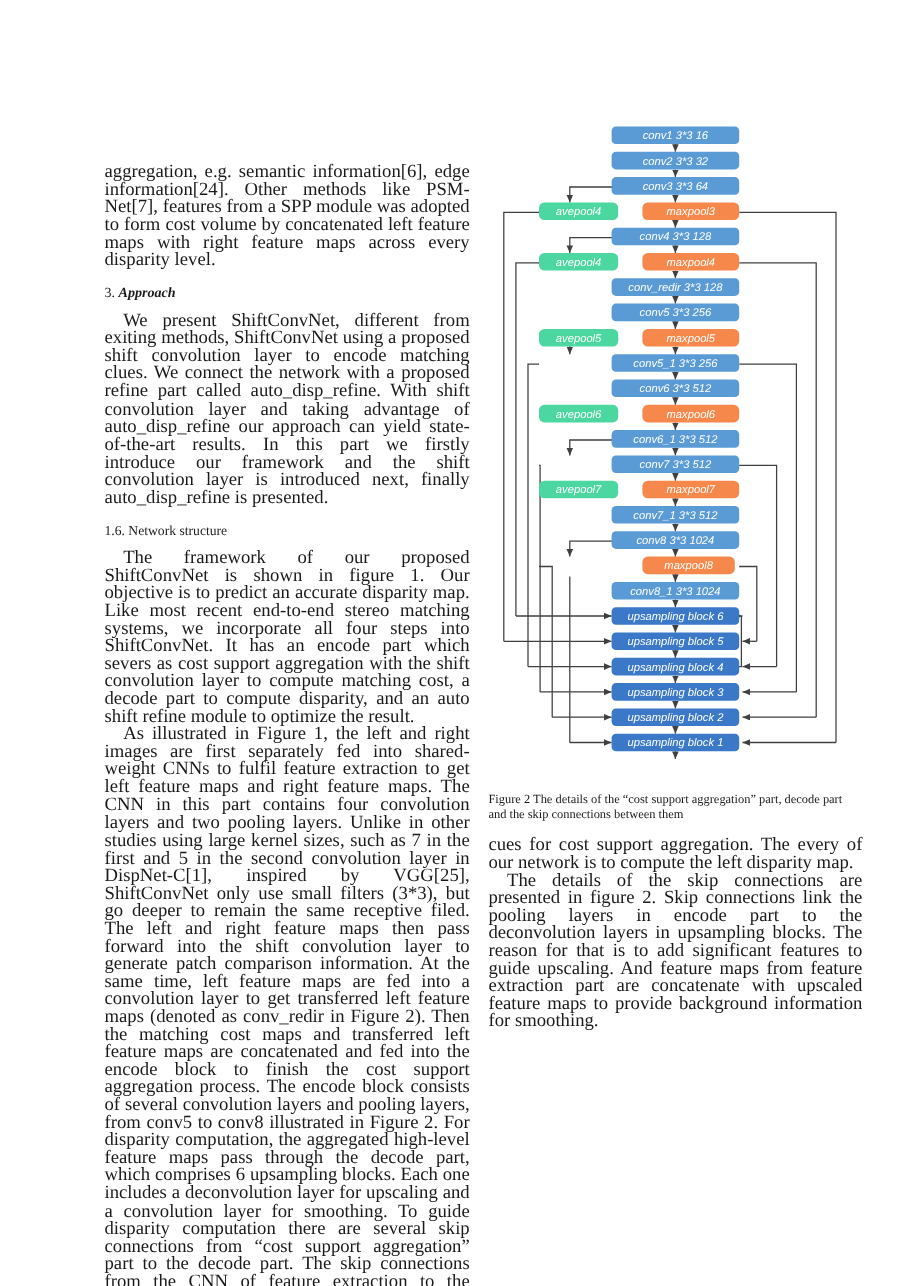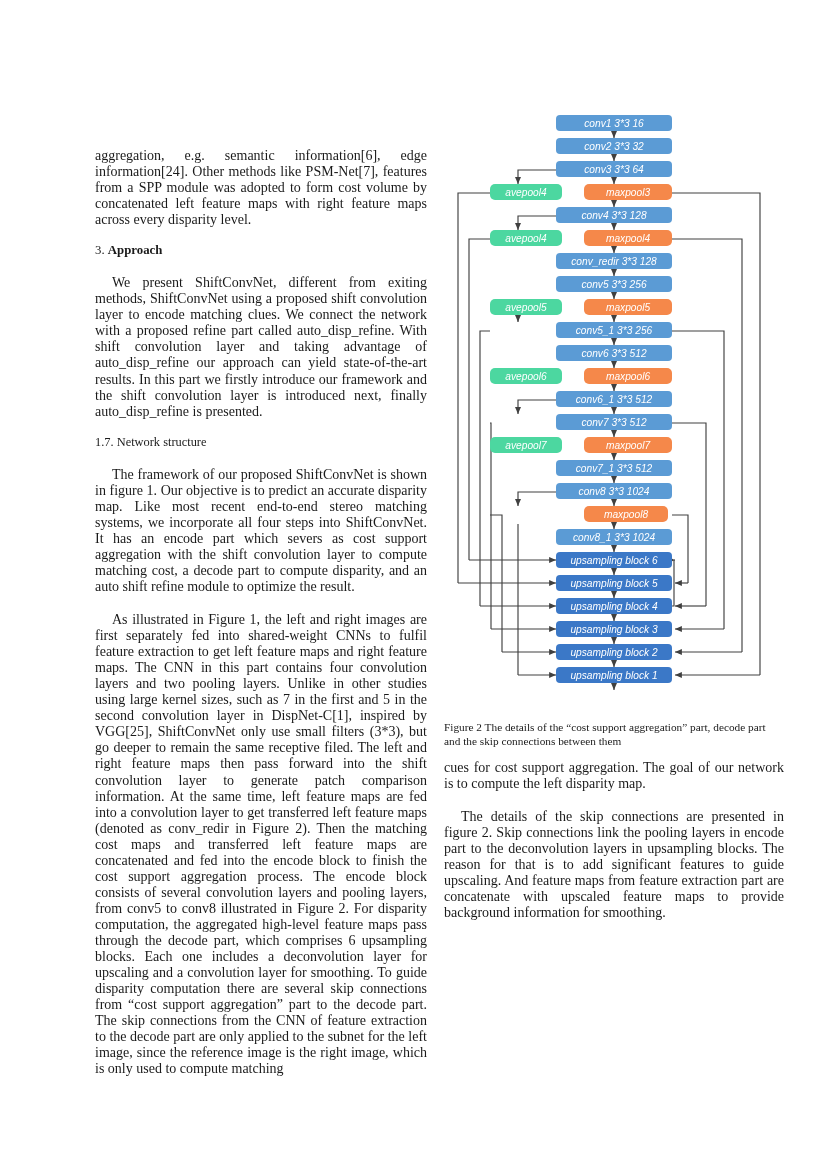--- a/index.html
+++ b/index.html
@@ -6,35 +6,35 @@
   body{width:827px;height:1169px;position:relative;overflow:hidden;
        font-family:"Liberation Serif","DejaVu Serif",serif;color:#1a1a1a;}
 
   .page{position:absolute;inset:0;background:#fff;}
 
   
   .col-left{position:absolute;left:95px;top:148px;width:332px;}
 
   p.body{
     margin:0 0 0 0;
-    font-size:14px;
+    font-size:17px;
     line-height:16.05px;
     text-align:justify;
     text-justify:inter-word;
     hyphens:none;
   }
-  p.indent{text-indent:17px;margin-top:17px;}
+  p.indent{text-indent:17px;}
 
   h3.section{
     margin:14px 0 9px 0;
     font-size:12.8px;
     line-height:16px;
     font-weight:400;
   }
-  h3.section b{font-weight:700;}
+  h3.section b{font-weight:700;font-style:italic;}
   h4.subsection{
     margin:14px 0 9px 0;
     font-size:12.4px;
     line-height:16px;
     font-weight:400;
   }
 
   
   .figure-wrap{position:absolute;left:444px;top:108px;width:340px;height:612px;font-style:italic;}
   .figure-wrap svg{display:block;}
@@ -54,21 +54,21 @@
   <div class="col-left">
     <p class="body">aggregation, e.g. semantic information[6], edge information[24]. Other methods like PSM-Net[7], features from a SPP module was adopted to form cost volume by concatenated left feature maps with right feature maps across every disparity level.</p>
 
     <h3 class="section">
       <span>3.</span>
       <b>Approach</b>
     </h3>
 
     <p class="body indent">We present ShiftConvNet, different from exiting methods, ShiftConvNet using a proposed shift convolution layer to encode matching clues. We connect the network with a proposed refine part called auto_disp_refine. With shift convolution layer and taking advantage of auto_disp_refine our approach can yield state-of-the-art results. In this part we firstly introduce our framework and the shift convolution layer is introduced next, finally auto_disp_refine is presented.</p>
 
-    <h4 class="subsection">1.7. Network structure</h4>
+    <h4 class="subsection">1.6. Network structure</h4>
 
     <p class="body indent">The framework of our proposed ShiftConvNet is shown in figure 1. Our objective is to predict an accurate disparity map. Like most recent end-to-end stereo matching systems, we incorporate all four steps into ShiftConvNet. It has an encode part which severs as cost support aggregation with the shift convolution layer to compute matching cost, a decode part to compute disparity, and an auto shift refine module to optimize the result.</p>
 
     <p class="body indent">As illustrated in Figure 1, the left and right images are first separately fed into shared-weight CNNs to fulfil feature extraction to get left feature maps and right feature maps. The CNN in this part contains four convolution layers and two pooling layers. Unlike in other studies using large kernel sizes, such as 7 in the first and 5 in the second convolution layer in DispNet-C[1], inspired by VGG[25], ShiftConvNet only use small filters (3*3), but go deeper to remain the same receptive filed. The left and right feature maps then pass forward into the shift convolution layer to generate patch comparison information. At the same time, left feature maps are fed into a convolution layer to get transferred left feature maps (denoted as conv_redir in Figure 2). Then the matching cost maps and transferred left feature maps are concatenated and fed into the encode block to finish the cost support aggregation process. The encode block consists of several convolution layers and pooling layers, from conv5 to conv8 illustrated in Figure 2. For disparity computation, the aggregated high-level feature maps pass through the decode part, which comprises 6 upsampling blocks. Each one includes a deconvolution layer for upscaling and a convolution layer for smoothing. To guide disparity computation there are several skip connections from “cost support aggregation” part to the decode part. The skip connections from the CNN of feature extraction to the decode part are only applied to the subnet for the left image, since the reference image is the right image, which is only used to compute matching</p>
   </div>
 
   <div class="figure-wrap">
     <svg width="340" height="612" viewBox="0 0 340 612" xmlns="http://www.w3.org/2000/svg">
       <defs>
         <marker id="ah" markerWidth="7" markerHeight="7" refX="6" refY="2.6" orient="auto" markerUnits="strokeWidth">
@@ -288,17 +288,17 @@
       <g>
         <rect x="112" y="559" width="116" height="16" rx="4" fill="#3b78c7"></rect>
         <text x="170" y="570.6" text-anchor="middle" fill="#ffffff" font-size="10.2" font-family="Liberation Sans, sans-serif">upsampling block 1</text>
       </g>
     </svg>
   </div>
 
   <div class="caption">Figure 2 The details of the “cost support aggregation” part, decode part and the skip connections between them</div>
 
   <div class="col-right-text">
-    <p class="body">cues for cost support aggregation. The goal of our network is to compute the left disparity map.</p>
+    <p class="body">cues for cost support aggregation. The every of our network is to compute the left disparity map.</p>
     <p class="body indent">The details of the skip connections are presented in figure 2. Skip connections link the pooling layers in encode part to the deconvolution layers in upsampling blocks. The reason for that is to add significant features to guide upscaling. And feature maps from feature extraction part are concatenate with upscaled feature maps to provide background information for smoothing.</p>
   </div>
 
 </div>
 
 </body></html>

